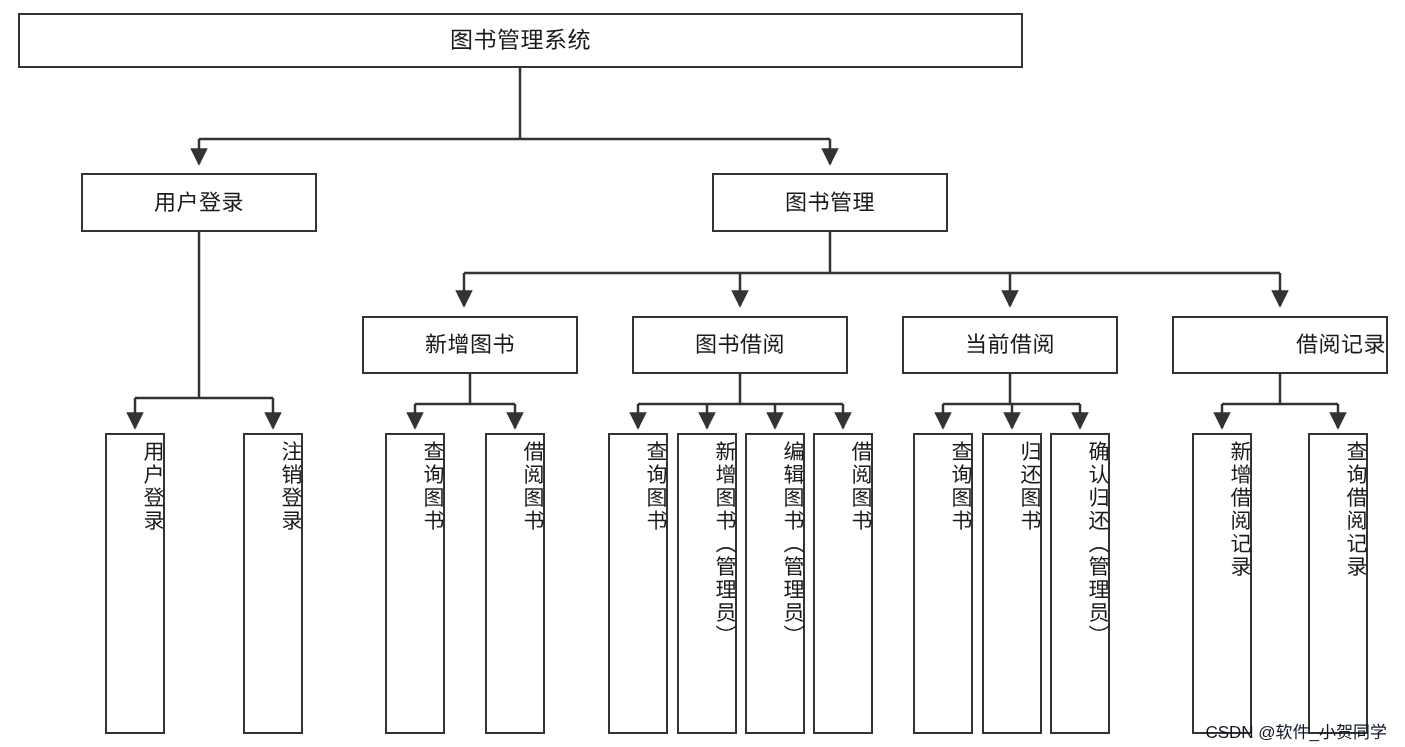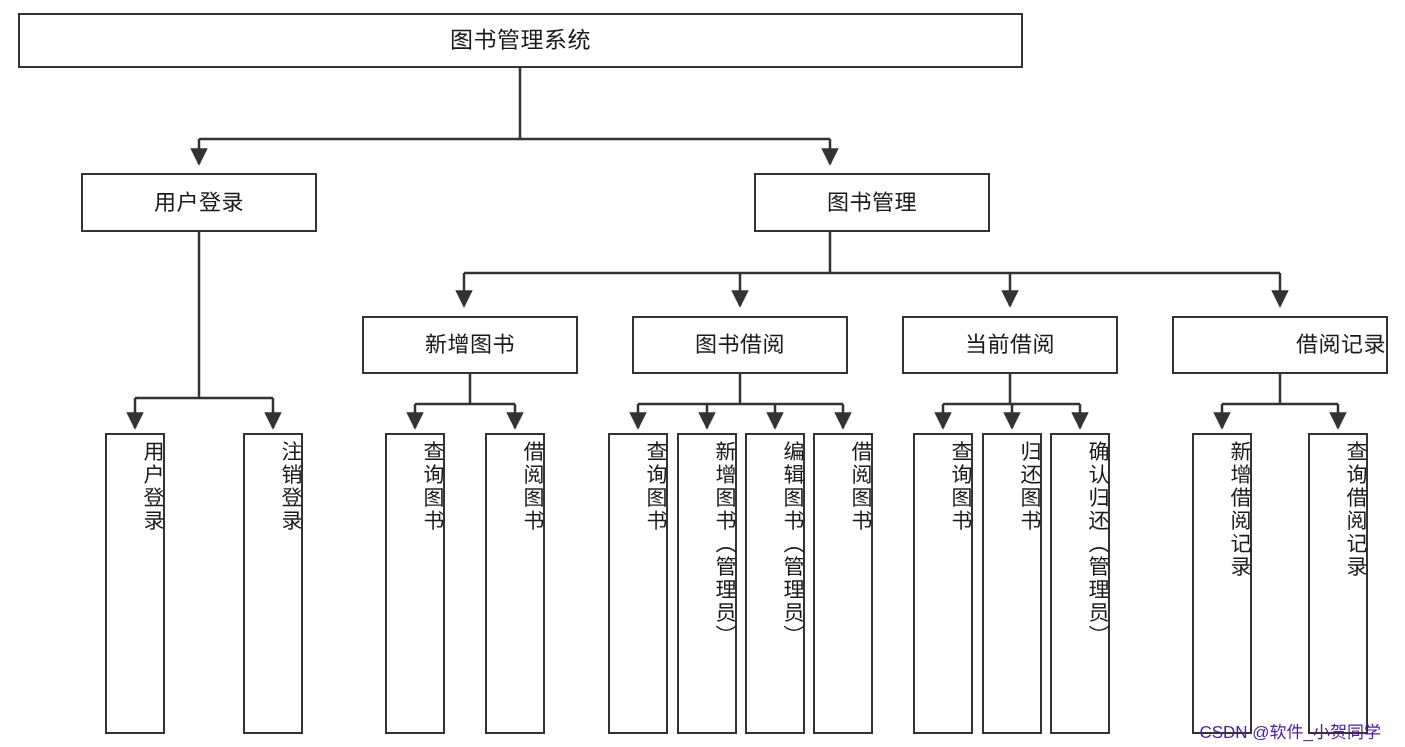--- a/index.html
+++ b/index.html
@@ -42,23 +42,23 @@
     font-size:21px;
     line-height:1.0;
     letter-spacing:2px;
     width:100%;
     display:block;
     text-align:center;
   }
 
   #watermark{
     position:absolute;
-    right:19px;bottom:4px;
+    right:13px;bottom:4px;
     font-size:17px;
-    color:#4c1d95;
+    color:#0f172a;
     white-space:nowrap;
     z-index:5;
     font-family:"Liberation Sans","DejaVu Sans",sans-serif;
   }
 </style>
 </head>
 <body>
 
 <div id="canvas">
 
@@ -112,21 +112,21 @@
     </g>
   </svg>
 
   <div class="node h root" style="left:18px;top:13px;width:1005px;height:55px;">
     <span class="lbl">图书管理系统</span>
   </div>
 
   <div class="node h" style="left:81px;top:173px;width:236px;height:59px;">
     <span class="lbl">用户登录</span>
   </div>
-  <div class="node h" style="left:754px;top:173px;width:236px;height:59px;">
+  <div class="node h" style="left:712px;top:173px;width:236px;height:59px;">
     <span class="lbl">图书管理</span>
   </div>
 
   <div class="node h" style="left:362px;top:316px;width:216px;height:58px;">
     <span class="lbl">新增图书</span>
   </div>
   <div class="node h" style="left:902px;top:316px;width:216px;height:58px;">
     <span class="lbl">当前借阅</span>
   </div>
   <div class="node h" style="left:632px;top:316px;width:216px;height:58px;">

